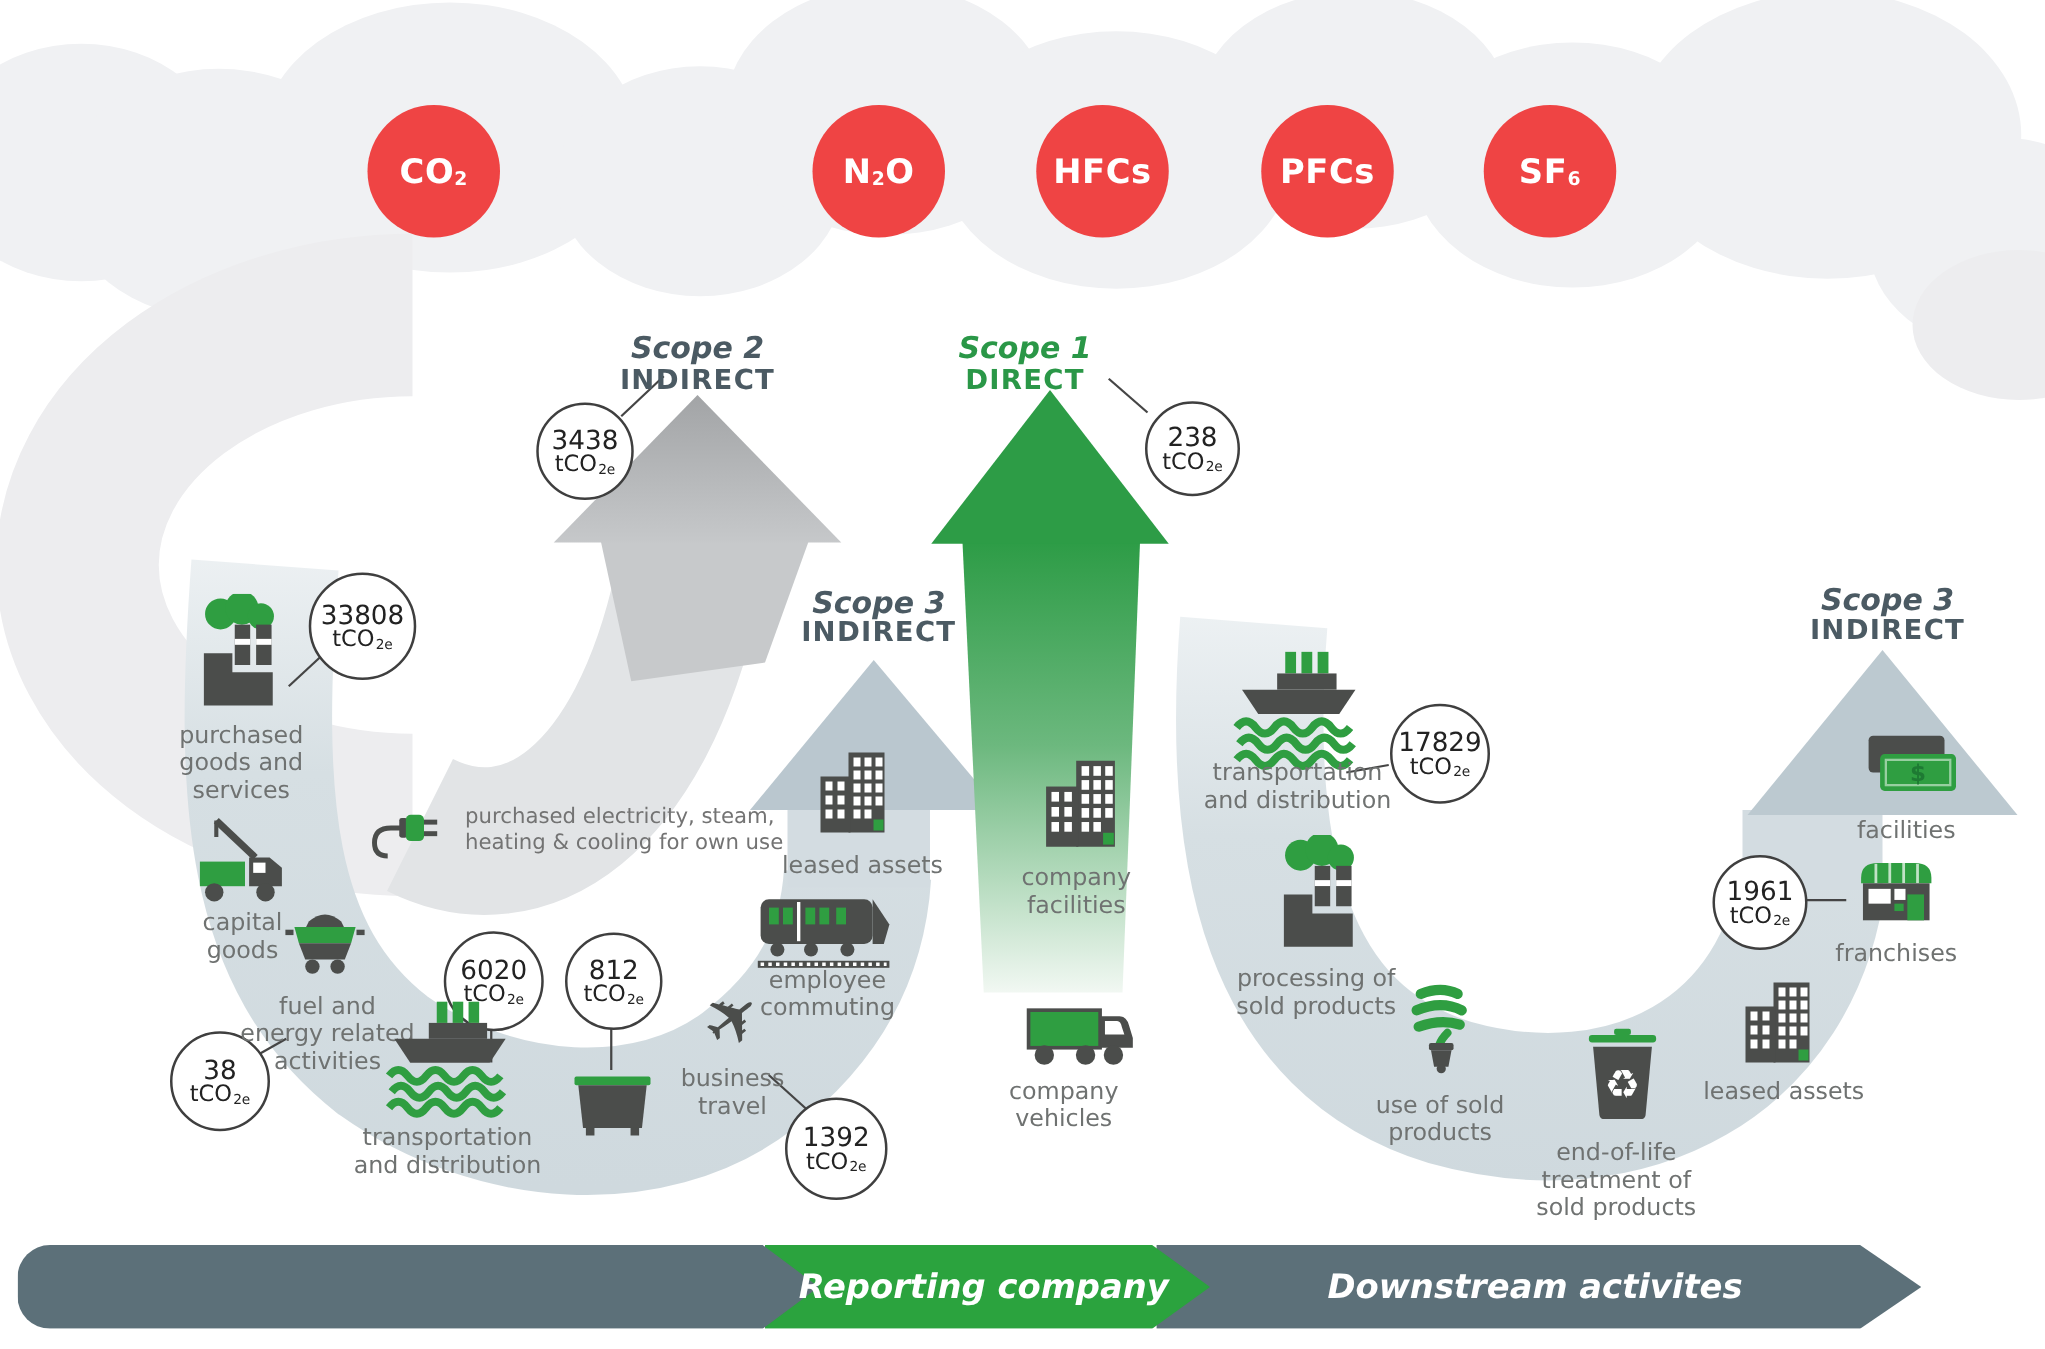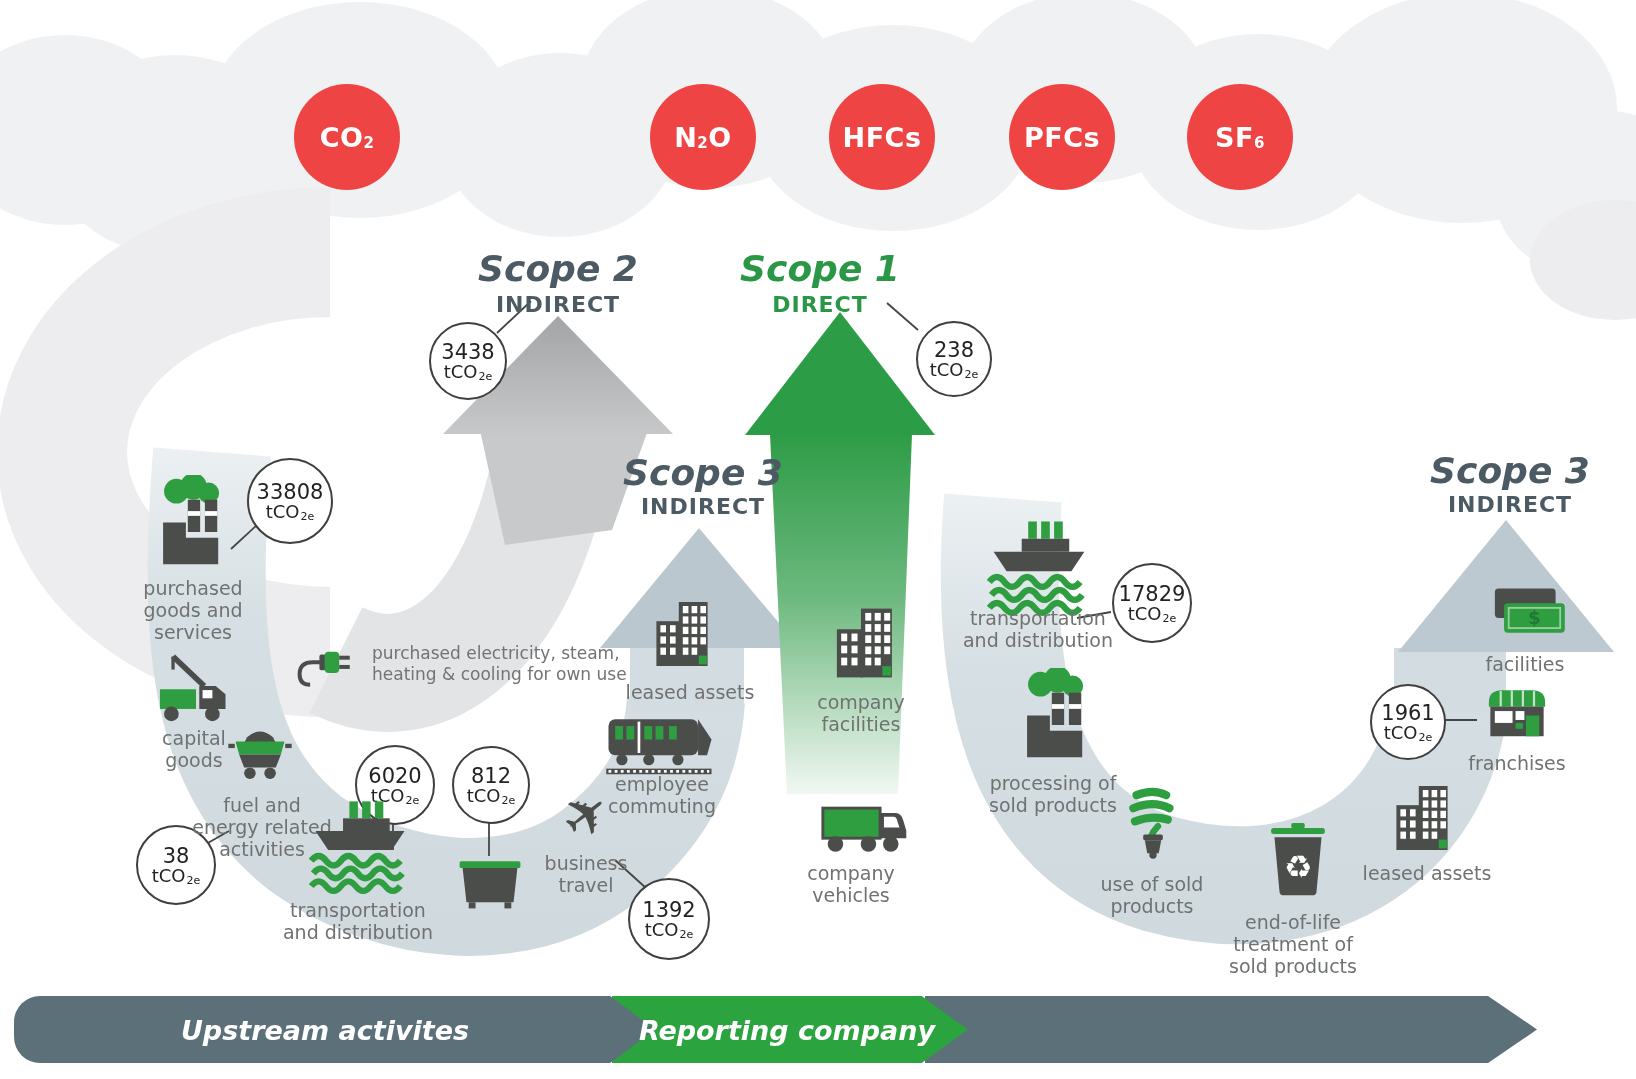--- a/index.html
+++ b/index.html
@@ -6,21 +6,21 @@
   #canvas{position:relative;width:1636px;height:1079px;background:#fff;overflow:hidden;
           font-family:"DejaVu Sans",sans-serif;}
   #bg{position:absolute;left:0;top:0;}
   
   .gas{position:absolute;width:106px;height:106px;border-radius:50%;background:#ef4444;
        display:flex;align-items:center;justify-content:center;color:#fff;
        font-weight:bold;font-size:27px;letter-spacing:.5px;}
   .gas .sub{font-size:15px;transform:translateY(6px);}
   
   .scope-title{position:absolute;width:220px;text-align:center;font-style:italic;
-       font-weight:bold;font-size:36px;color:#4b5a63;}
+       font-weight:bold;font-size:24px;color:#4b5a63;margin-top:16px;}
   .scope-sub{position:absolute;width:220px;text-align:center;font-weight:bold;
        font-size:22px;letter-spacing:1px;color:#4b5a63;}
   .green-t{color:#2a9747 !important;}
   
   .badge{position:absolute;background:#fff;border:2px solid #3f3f3f;border-radius:50%;
        display:flex;flex-direction:column;align-items:center;justify-content:center;
        color:#222;line-height:1.05;}
   .bv{font-size:21px;font-weight:500;}
   .bu{font-size:18px;}
   .bsub{font-size:11px;display:inline-block;transform:translateY(2px);margin-left:1px;}
@@ -475,16 +475,16 @@
 <div class="item" style="left:1482px;top:572px;width:92px;height:92px">
   <svg viewBox="0 0 100 100">
         <use href="#i-money"></use>
       </svg>
 </div>
 <div class="lbl" style="left:1455px;top:653px;width:140px">facilities</div>
 
 <div class="barseg seg-gray" style="left:925px;width:612px;clip-path:polygon(0 0,92% 0,100% 50%,92% 100%,0 100%);z-index:1"></div>
 <div class="barseg seg-green" style="left:612px;width:356px;clip-path:polygon(0 0,87% 0,100% 50%,87% 100%,0 100%);z-index:2"></div>
 <div class="barseg seg-gray" style="left:14px;width:641px;border-radius:26px;clip-path:polygon(0 0,93% 0,100% 50%,93% 100%,0 100%);z-index:3"></div>
-<div class="bar-label" style="left:325px;z-index:4">Upstream activites</div>
 <div class="bar-label" style="left:787px;z-index:4">Reporting company</div>
+<div class="bar-label" style="left:1228px;z-index:4">Downstream activites</div>
 
 </div>
 
 </body></html>

